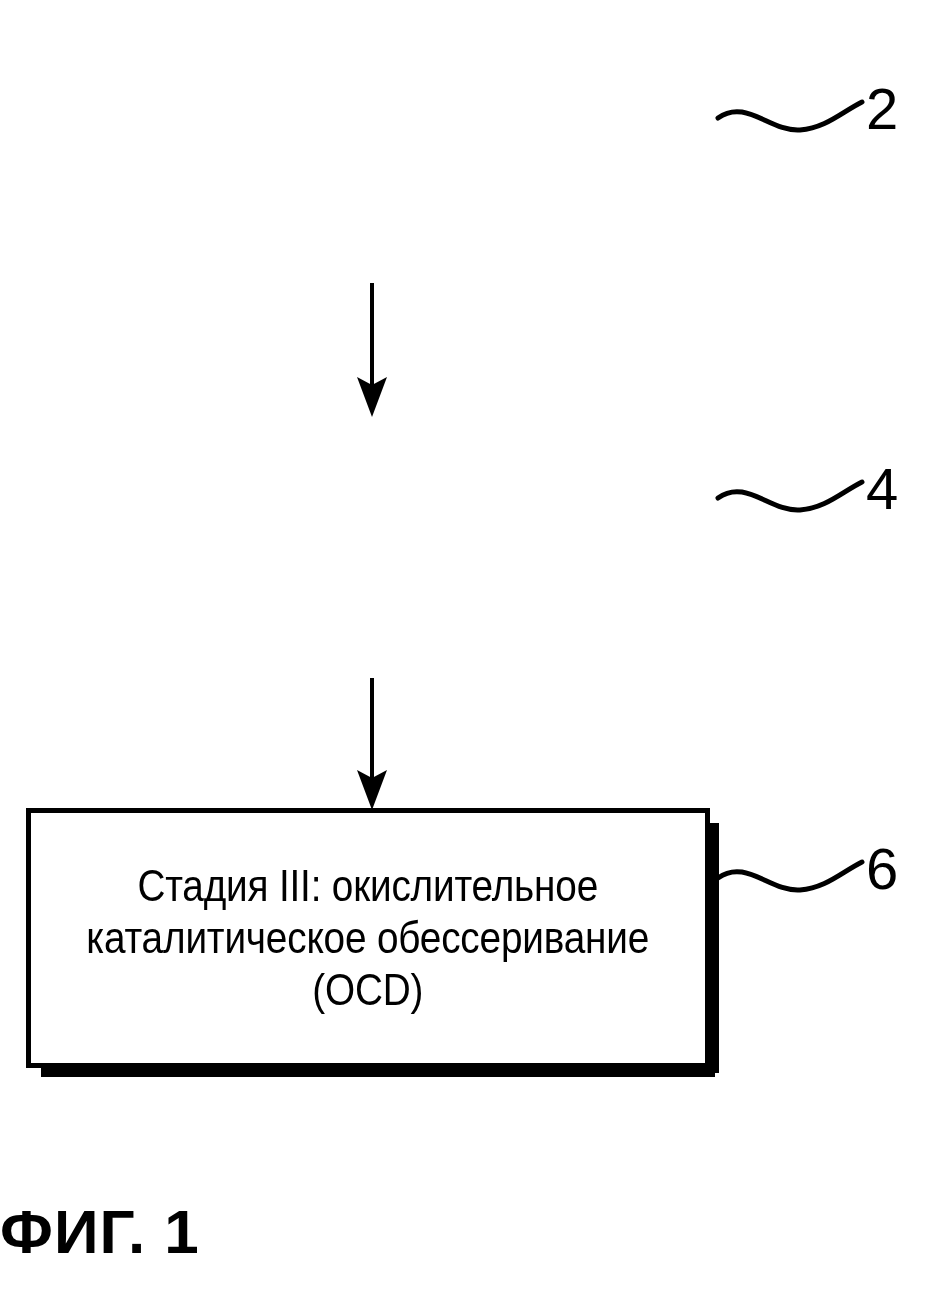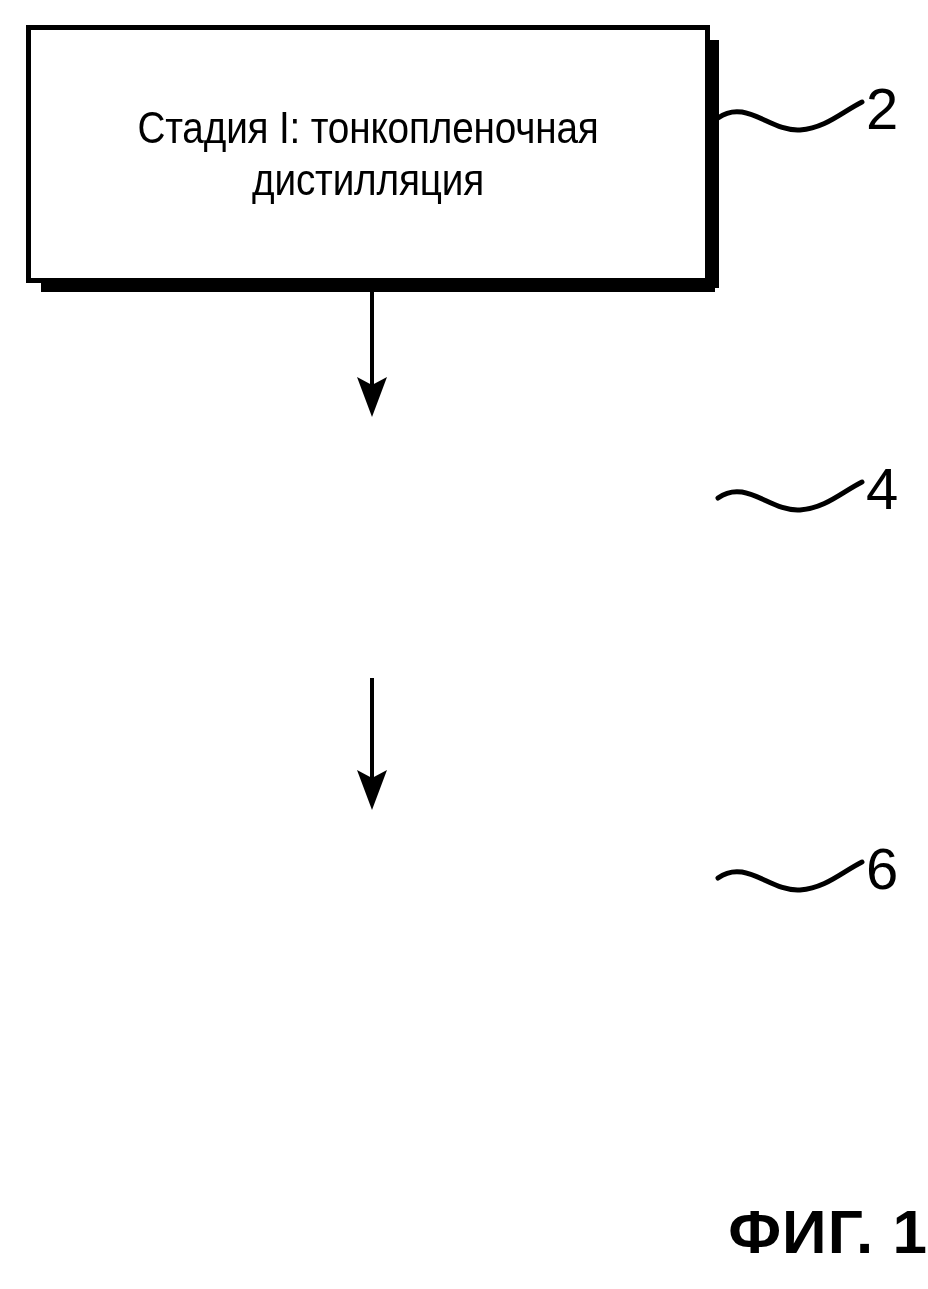--- a/index.html
+++ b/index.html
@@ -92,39 +92,33 @@
   #ref-numeral-2 { left: 866px; top: 80px; }
   #ref-numeral-4 { left: 866px; top: 460px; }
   #ref-numeral-6 { left: 866px; top: 840px; }
 
   
   #figure-caption {
     position: absolute;
     left: 0;
     top: 1196px;
     width: 928px;
-    text-align: right;
+    text-align: left;
     font-family: "Liberation Sans", "DejaVu Sans", sans-serif;
     font-size: 62px;
     font-weight: 700;
     letter-spacing: 1px;
     color: #000000;
   }
 </style>
 </head>
 <body>
 
 <div id="figure-root">
 
-  <div class="step-box" id="box-stage-1">
-    <span class="shadow-right"></span>
-    <span class="shadow-bottom"></span>
-    <div class="step-label">Стадия I: тонкопленочная
-дистилляция</div>
-  </div>
 
   <svg class="connector-arrow" id="arrow-1-2" viewBox="0 0 60 134" preserveAspectRatio="none">
     <line x1="28" y1="0" x2="28" y2="112" stroke="#000000" stroke-width="4"></line>
     <polygon points="28,134 13,94 28,102 43,94" fill="#000000"></polygon>
   </svg>
 
   <svg class="leader-line" id="leader-2" viewBox="0 0 170 60" preserveAspectRatio="none">
     <path d="M 12,32 C 40,12 64,46 94,44 C 120,42 136,26 156,16" stroke="#000000" stroke-width="5" fill="none" stroke-linecap="round"></path>
   </svg>
   <div class="ref-numeral" id="ref-numeral-2">2</div>
@@ -133,20 +127,27 @@
   <svg class="connector-arrow" id="arrow-2-3" viewBox="0 0 60 132" preserveAspectRatio="none">
     <line x1="28" y1="0" x2="28" y2="110" stroke="#000000" stroke-width="4"></line>
     <polygon points="28,132 13,92 28,100 43,92" fill="#000000"></polygon>
   </svg>
 
   <svg class="leader-line" id="leader-4" viewBox="0 0 170 60" preserveAspectRatio="none">
     <path d="M 12,32 C 40,12 64,46 94,44 C 120,42 136,26 156,16" stroke="#000000" stroke-width="5" fill="none" stroke-linecap="round"></path>
   </svg>
   <div class="ref-numeral" id="ref-numeral-4">4</div>
 
+  <div class="step-box" id="box-stage-3">
+    <span class="shadow-right"></span>
+    <span class="shadow-bottom"></span>
+    <div class="step-label">Стадия III: окислительное
+каталитическое обессеривание
+(OCD)</div>
+  </div>
 
   <svg class="leader-line" id="leader-6" viewBox="0 0 170 60" preserveAspectRatio="none">
     <path d="M 12,32 C 40,12 64,46 94,44 C 120,42 136,26 156,16" stroke="#000000" stroke-width="5" fill="none" stroke-linecap="round"></path>
   </svg>
   <div class="ref-numeral" id="ref-numeral-6">6</div>
 
   <div id="figure-caption">ФИГ. 1</div>
 
 </div>
 

